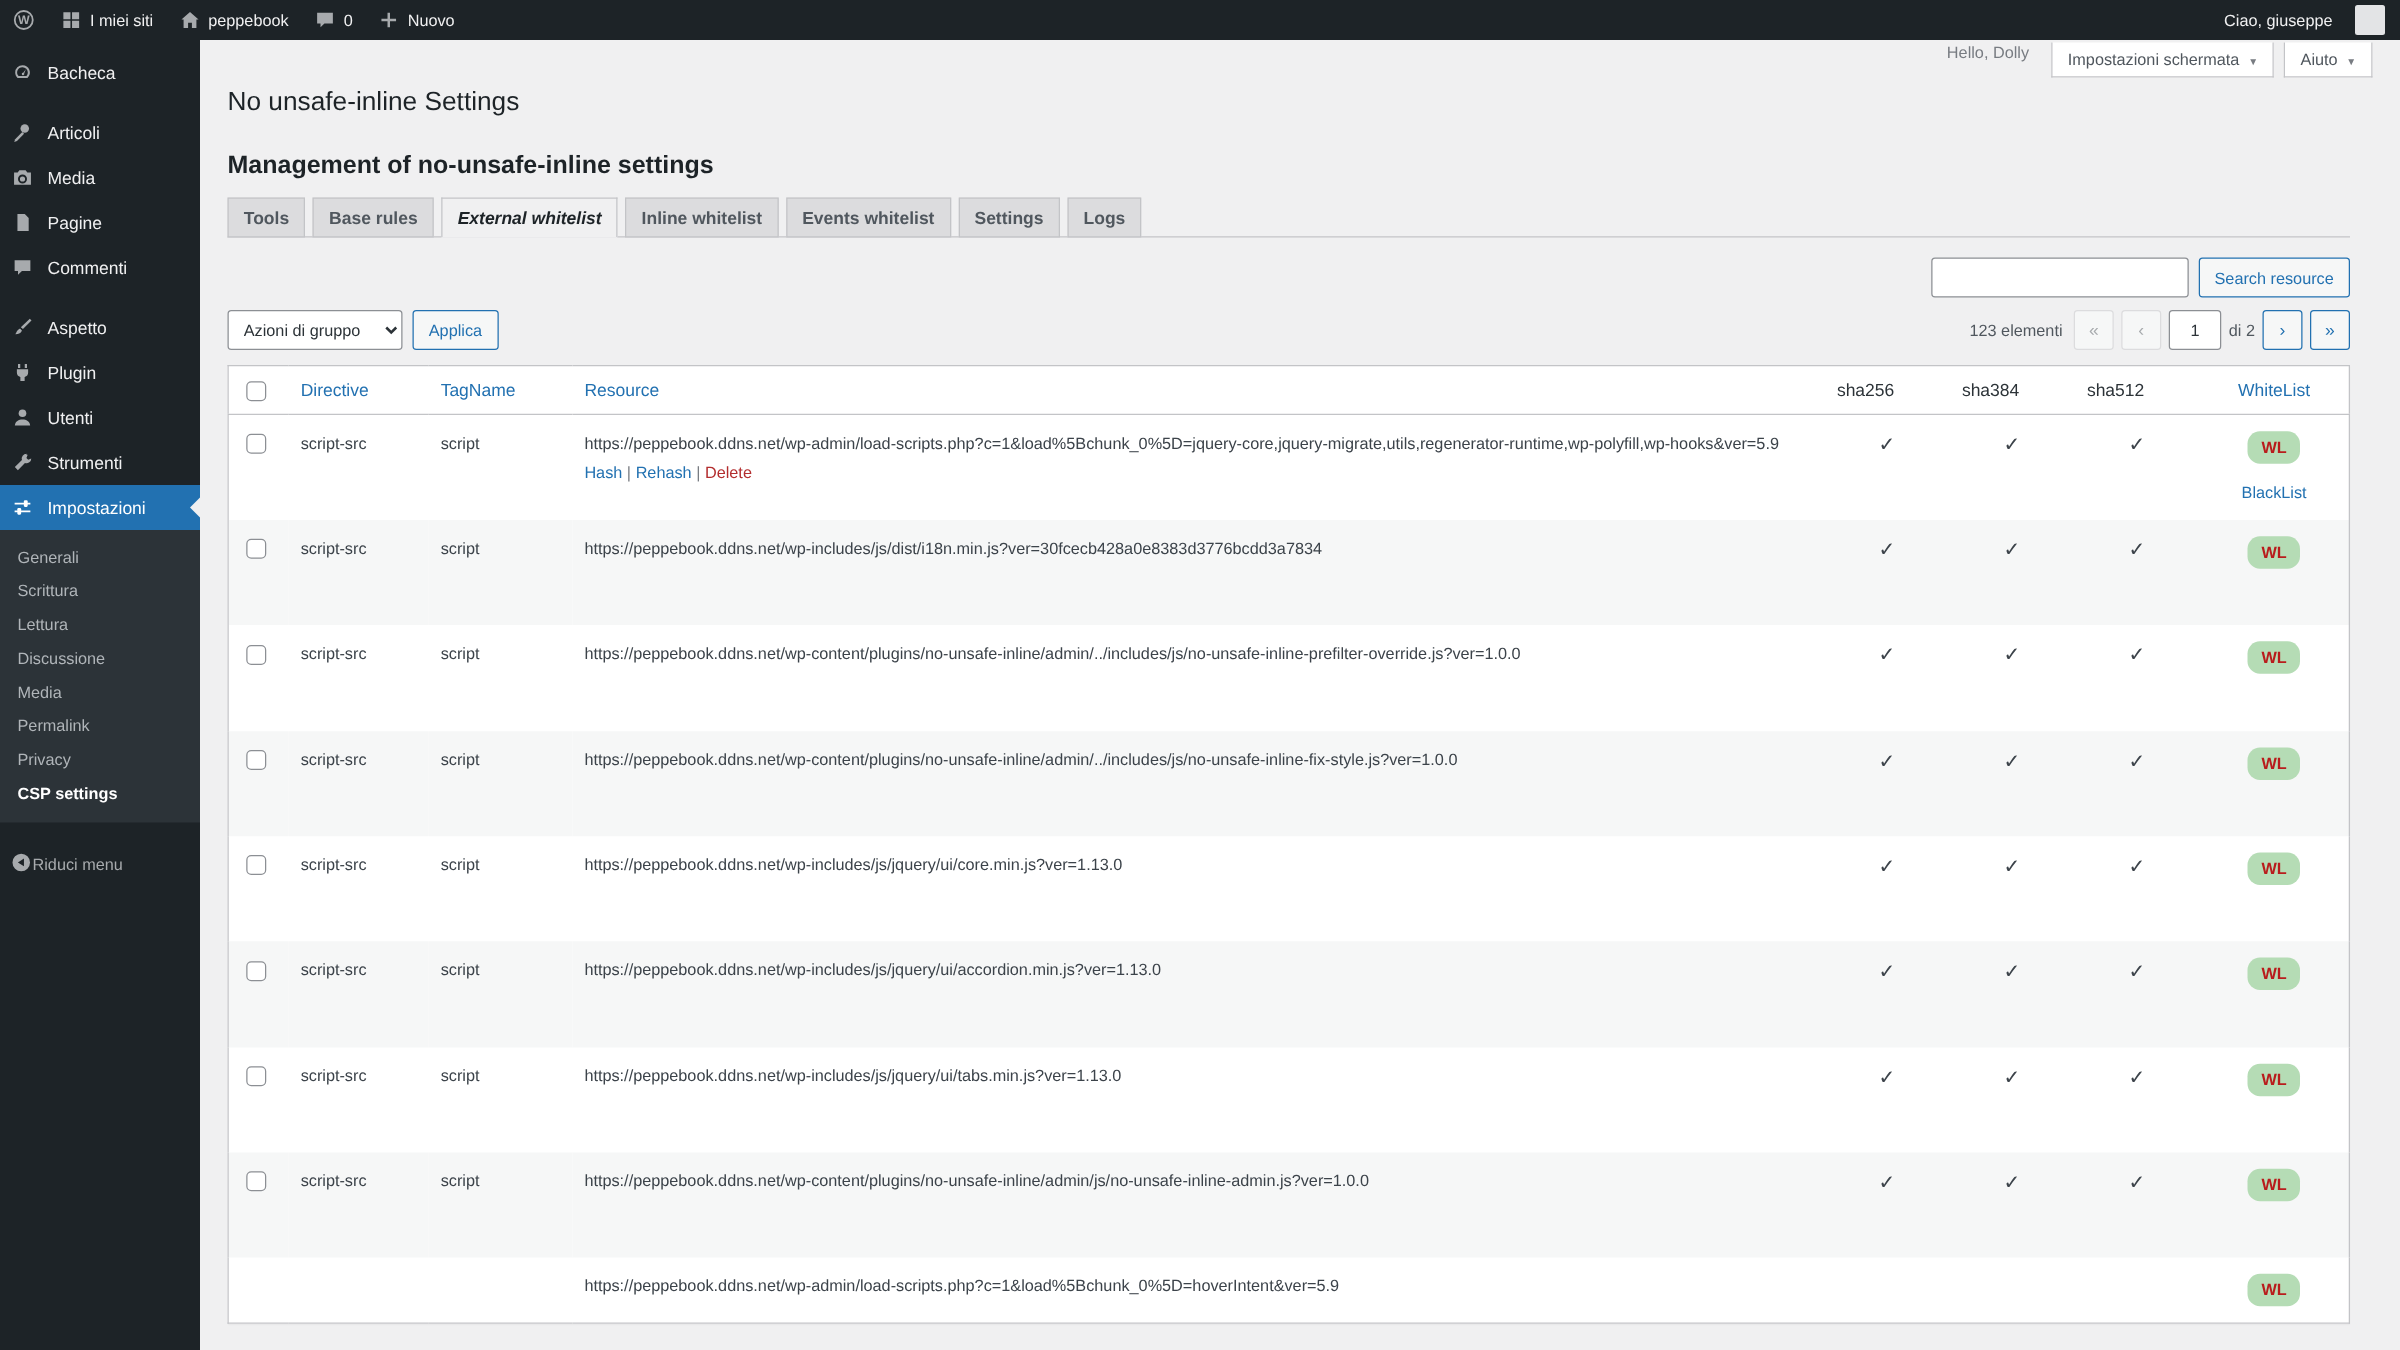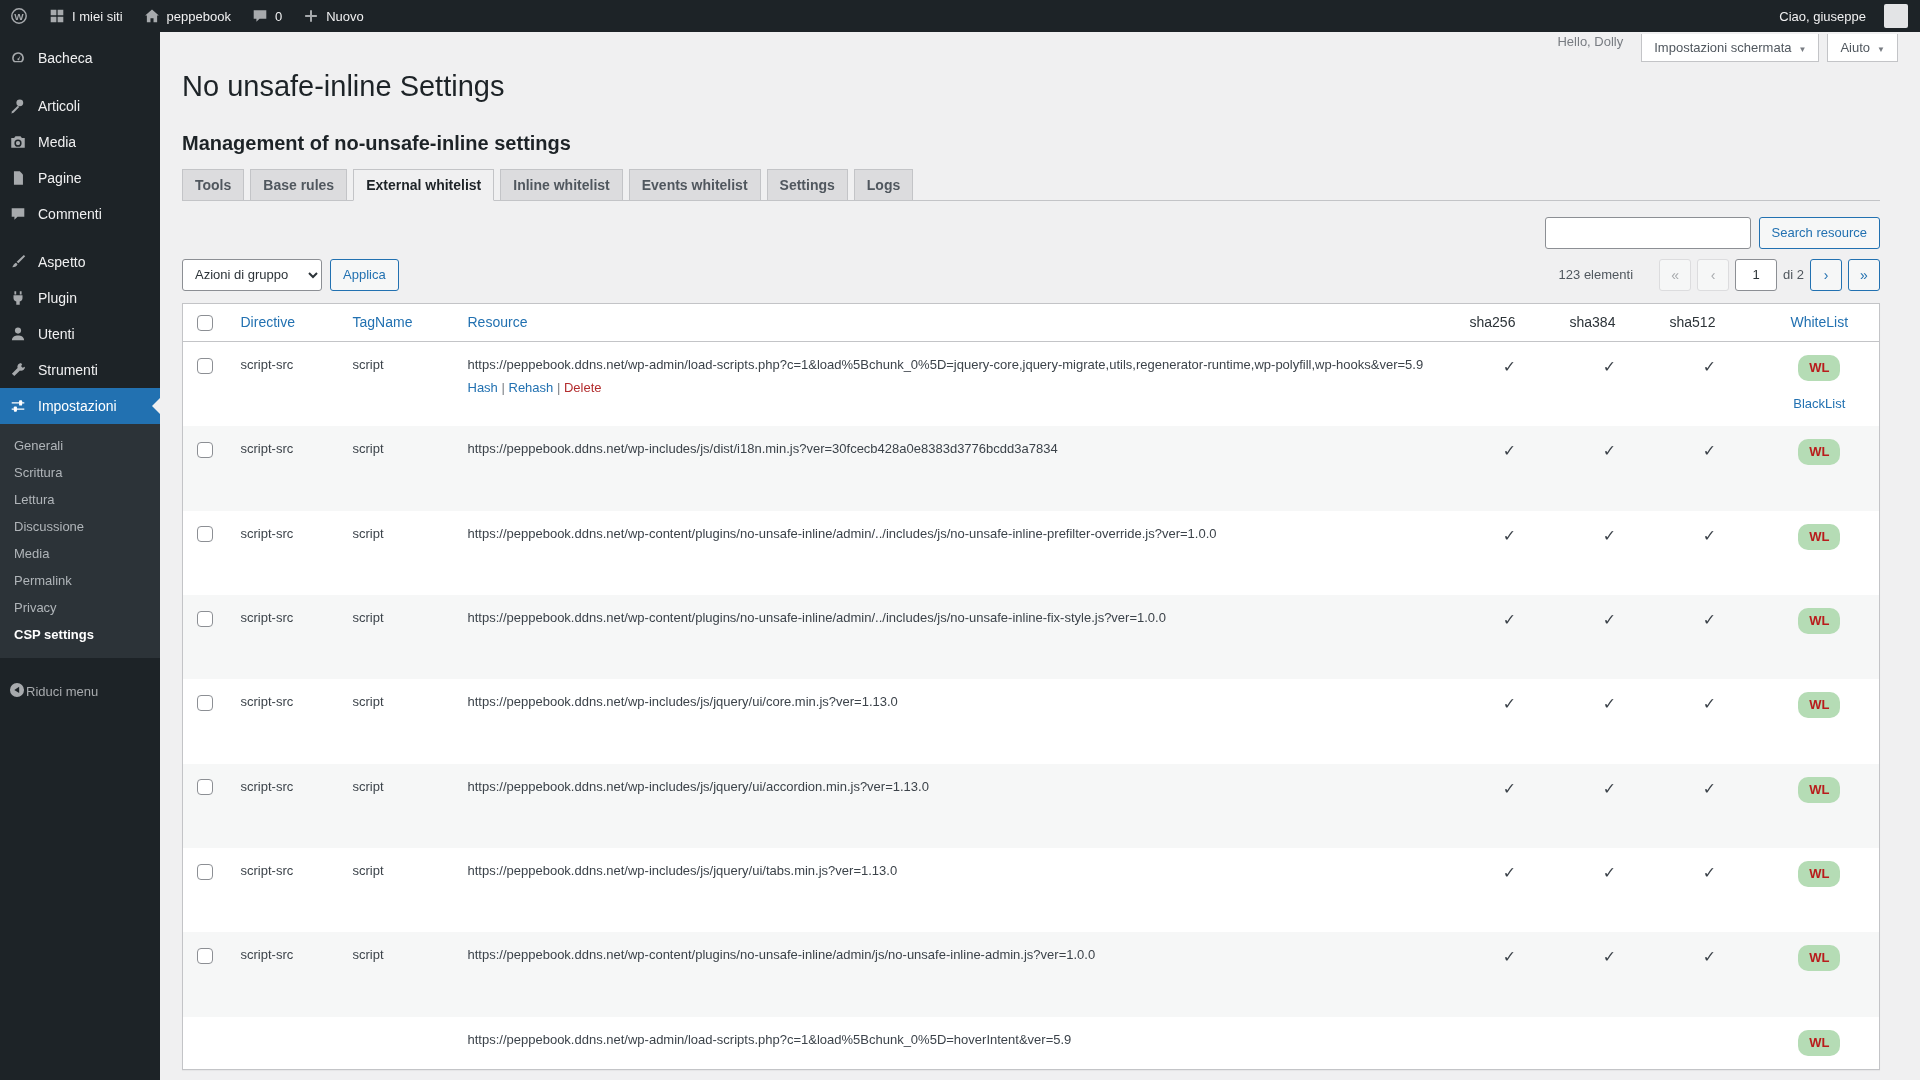--- a/index.html
+++ b/index.html
@@ -51,54 +51,54 @@
   #wpbody { margin-left:160px; padding:34px 40px 0 22px; }
   .top-meta { display:flex; justify-content:flex-end; align-items:flex-start; gap:8px; margin-right:-18px; }
   .hello-dolly { color:#787c82; margin-right:10px; }
   .meta-btn {
     background:#fff; border:1px solid #c3c4c7; border-top:none;
     padding:6px 12px; font-size:13px; color:#50575e;
     display:flex; align-items:center; gap:7px; cursor:pointer;
   }
   .chev::after { content:"▼"; font-size:8px; color:#787c82; }
 
-  h1.page-title { font-size:29px; font-weight:400; color:#1d2327; margin:6px 0 0; line-height:1.3; }
+  h1.page-title { font-size:21px; font-weight:400; color:#1d2327; margin:6px 0 0; line-height:1.3; }
   .notice {
     background:#fff; border:1px solid #c3c4c7; box-shadow:0 1px 1px rgba(0,0,0,.04);
     padding:12px 14px; margin:16px 0 0; font-size:13px; color:#3c434a;
   }
   h2.section-title { font-size:20px; font-weight:700; color:#1d2327; margin:26px 0 14px; }
 
   .nav-tabs { border-bottom:1px solid #c3c4c7; }
   .nav-tab {
     display:inline-block; padding:7px 12px; margin:0 6px -1px 0;
     background:#dcdcde; border:1px solid #c3c4c7; color:#50575e;
     font-size:14px; font-weight:600; cursor:pointer;
   }
-  .nav-tab.active { background:#f0f0f1; border-bottom-color:#f0f0f1; color:#1d2327; }
+  .nav-tab.active { background:#f0f0f1; border-bottom-color:#f0f0f1; color:#1d2327;font-style:italic; }
 
   .search-row { display:flex; justify-content:flex-end; align-items:center; gap:8px; margin:16px 0 10px; }
   #search-input {
     width:206px; height:32px; border:1px solid #8c8f94; border-radius:3px;
     background:#fff; padding:0 8px; font:inherit; color:#2c3338;
   }
   .button {
     display:inline-flex; align-items:center; justify-content:center; height:32px;
     padding:0 12px; background:#f6f7f7; border:1px solid #2271b1; border-radius:3px;
     color:#2271b1; font-size:13px; cursor:pointer; font-family:inherit;
   }
 
   .tablenav { display:flex; justify-content:space-between; align-items:center; margin-bottom:12px; }
   .bulkactions { display:flex; gap:8px; align-items:center; }
   #bulk-select {
     height:32px; border:1px solid #8c8f94; border-radius:3px; background:#fff;
     color:#2c3338; font:inherit; padding:0 8px; min-width:140px;
   }
   .tablenav-pages { display:flex; align-items:center; gap:6px; color:#50575e; }
-  .displaying-num { margin-right:20px; }
+  .displaying-num { margin-right:3px; }
   .paging-btn {
     min-width:32px; height:32px; display:inline-flex; align-items:center; justify-content:center;
     border-radius:3px; font-size:14px;
   }
   .paging-btn.enabled { background:#f6f7f7; border:1px solid #2271b1; color:#2271b1; cursor:pointer; }
   .paging-btn.disabled { background:#f6f7f7; border:1px solid #dcdcde; color:#a7aaad; }
   #current-page {
     width:42px; height:32px; text-align:center; border:1px solid #8c8f94;
     border-radius:3px; font:inherit; padding:0; color:#2c3338;
   }

